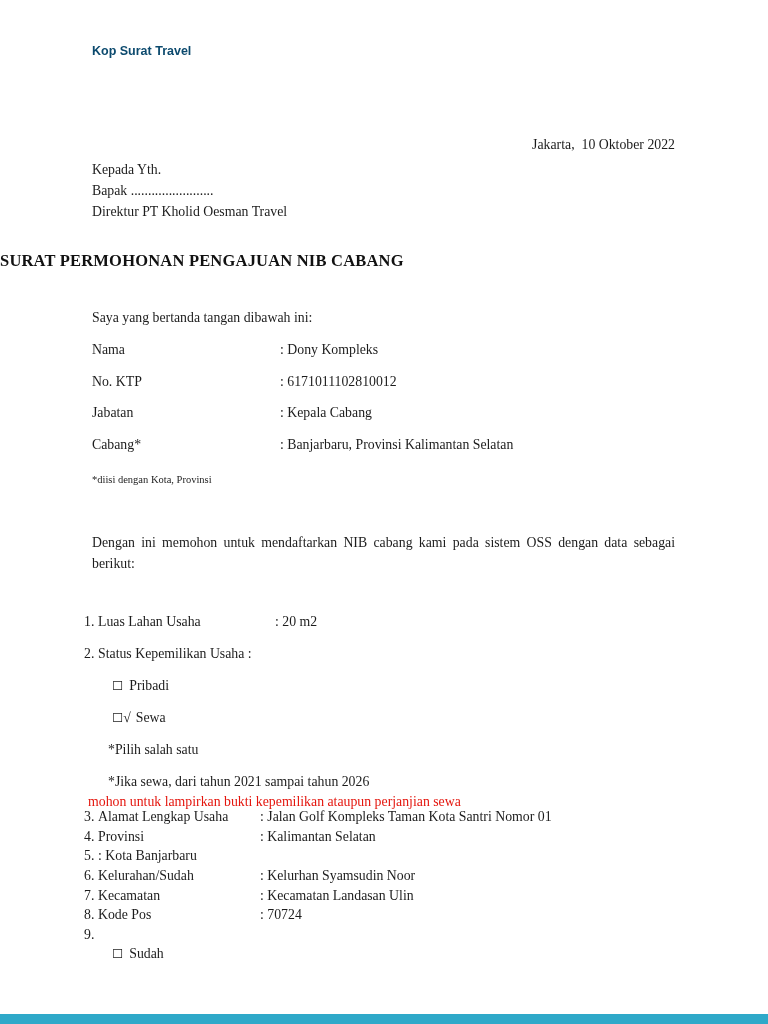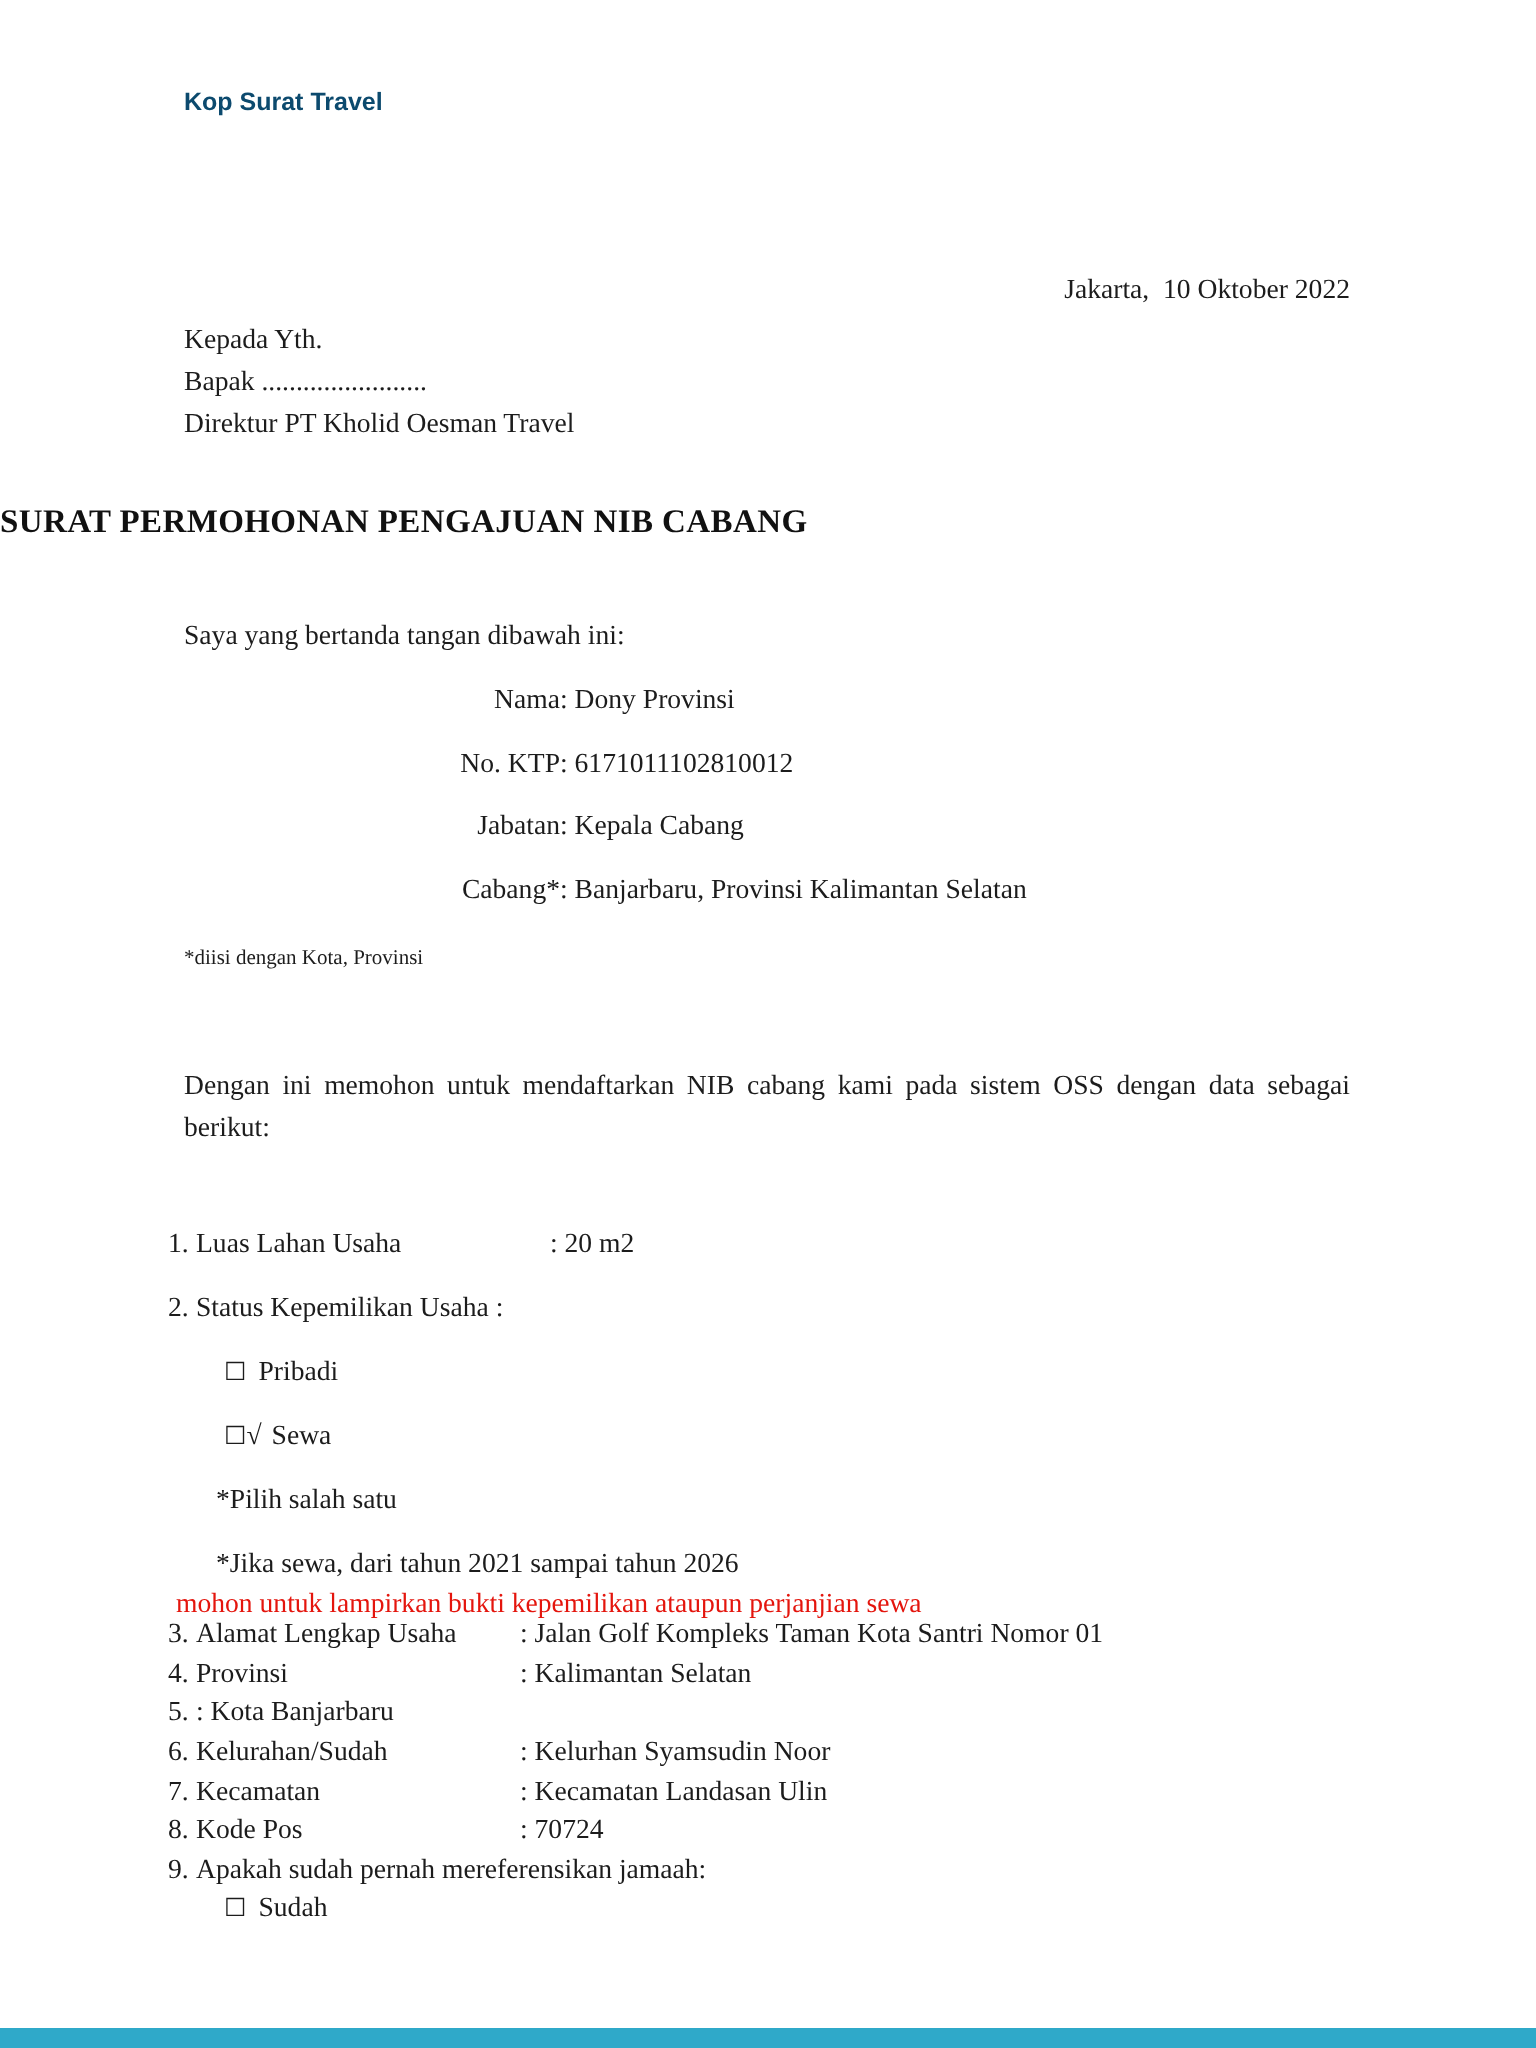--- a/index.html
+++ b/index.html
@@ -13,21 +13,21 @@
     font-family:"Liberation Sans", sans-serif; font-weight:700; font-size:12.5px; color:#0c4a6e;
   }
   .dateline { position:absolute; right:93px; top:137px; white-space:pre; }
   .recipient { position:absolute; left:92px; top:160px; line-height:20.8px; }
   .doc-title {
     position:absolute; left:0; right:0; top:251px; 
     font-weight:700; font-size:16.5px; letter-spacing:0.2px; color:#111;
   }
   .intro { position:absolute; left:92px; top:310px; }
   .identity { position:absolute; left:92px; top:342px; width:584px; }
-  .identity-row { display:flex; height:31.7px;text-align:right; }
+  .identity-row { display:flex; height:31.7px; }
   .identity-row .lbl { width:188px; flex-shrink:0; }
   .footnote { position:absolute; left:92px; top:474px; font-size:10.5px; }
   .para {
     position:absolute; left:92px; top:532px; width:583px;
     text-align:justify; line-height:21.3px;
   }
   .numrow { display:flex; white-space:nowrap; }
   .numrow .no { width:14px; flex-shrink:0; }
   .item1 { position:absolute; left:84px; top:614px; }
   .item1 .lbl { width:177px; flex-shrink:0; }
@@ -63,21 +63,21 @@
     <div>Direktur PT Kholid Oesman Travel</div>
   </div>
 
   <div class="doc-title">SURAT PERMOHONAN PENGAJUAN NIB CABANG</div>
 
   <div class="intro">Saya yang bertanda tangan dibawah ini:</div>
 
   <div class="identity">
     <div class="identity-row">
       <span class="lbl">Nama</span>
-      <span class="val">: Dony Provinsi</span>
+      <span class="val">: Dony Kompleks</span>
     </div>
     <div class="identity-row">
       <span class="lbl">No. KTP</span>
       <span class="val">: 6171011102810012</span>
     </div>
     <div class="identity-row">
       <span class="lbl">Jabatan</span>
       <span class="val">: Kepala Cabang</span>
     </div>
     <div class="identity-row">
@@ -141,21 +141,20 @@
       <span class="lbl">Kecamatan</span>
       <span class="val">: Kecamatan Landasan Ulin</span>
     </div>
     <div class="detail-row">
       <span class="no">8.</span>
       <span class="lbl">Kode Pos</span>
       <span class="val">: 70724</span>
     </div>
     <div class="detail-row">
       <span class="no">9.</span>
-      <span class="lbl">Apakah sudah pernah mereferensikan jamaah:</span>
     </div>
   </div>
 
   <div class="checkline sudah-line">
     <span class="box">☐</span>
     <span class="optlbl">Sudah</span>
   </div>
 
   <div class="next-page-edge" style="background: rgb(47, 169, 201);"></div>
 </div>

